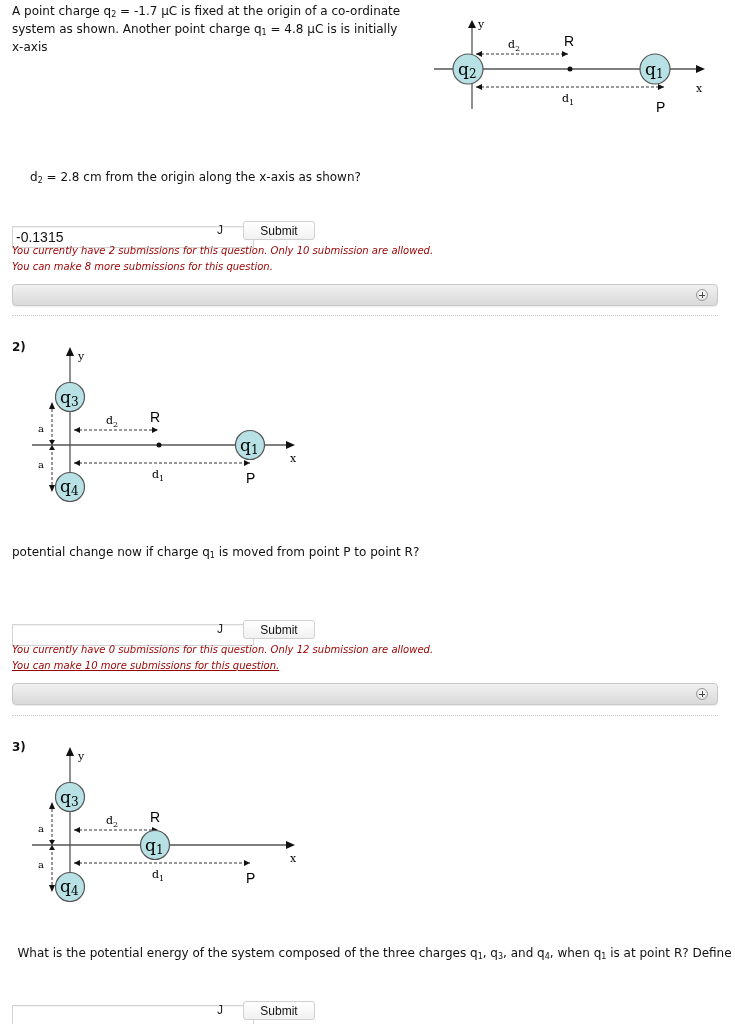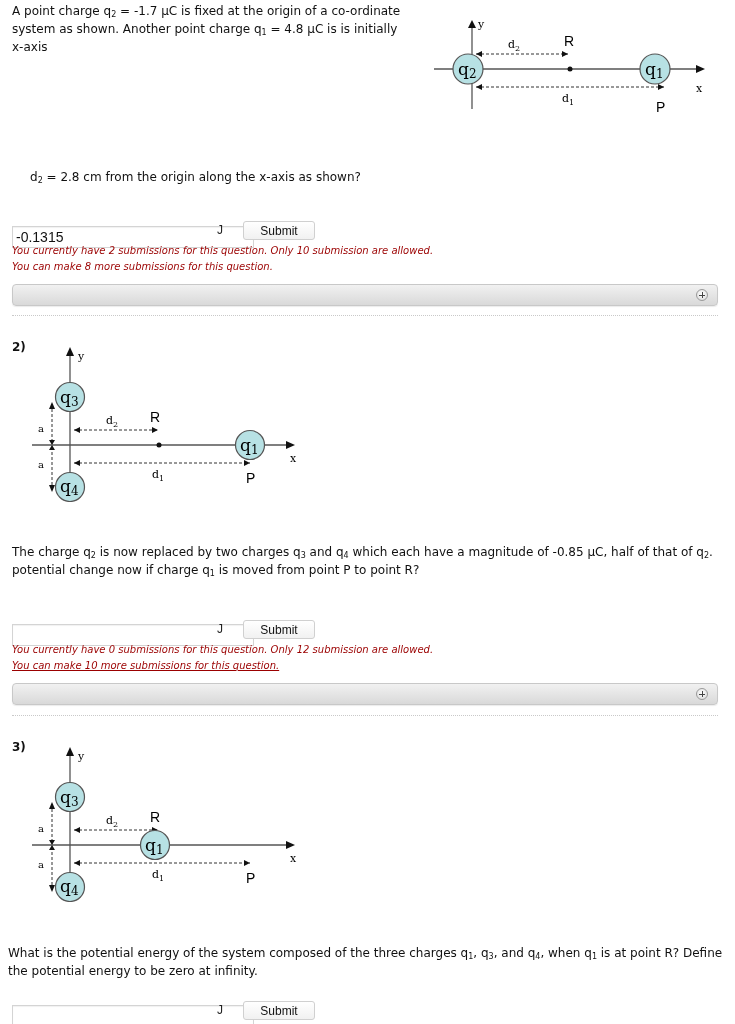--- a/index.html
+++ b/index.html
@@ -160,21 +160,20 @@
     <circle cx="42" cy="145" r="14.5" fill="#b7e1e4" stroke="#555" stroke-width="1.2"></circle>
     <text x="32" y="150" font-size="17"><tspan>q</tspan><tspan dy="3" font-size="12">4</tspan></text>
   </g>
   <g>
     <circle cx="222" cy="103" r="14.5" fill="#b7e1e4" stroke="#555" stroke-width="1.2"></circle>
     <text x="212" y="109" font-size="17"><tspan>q</tspan><tspan dy="3" font-size="12">1</tspan></text>
   </g>
 </svg>
 
 <div class="abs para" style="left:12px; top:543px; width:715px;">
-  <div><span>The charge q</span><sub>2</sub><span> is now replaced by two charges q</span><sub>3</sub><span> and q</span><sub>4</sub><span> which each have a magnitude of -0.85 μC, half of that of q</span><sub>2</sub><span>.</span></div>
   <div><span>potential change now if charge q</span><sub>1</sub><span> is moved from point P to point R?</span></div>
 </div>
 
 <input class="q-input" type="text" style="left: 12px; top: 616px;" value="">
 <span class="unit" style="left:217px; top:622px;">J</span>
 <button class="submit-btn" style="left:229px; top:620px;">Submit</button>
 <div class="sub-msg" style="left:12px; top:642px;">You currently have 0 submissions for this question. Only 12 submission are allowed.</div>
 <div class="sub-msg" style="left:12px; top:658px;text-decoration:underline;">You can make 10 more submissions for this question.</div>
 
 <div class="panel-bar" style="top:683px;">
@@ -216,20 +215,19 @@
   <g>
     <circle cx="42" cy="145" r="14.5" fill="#b7e1e4" stroke="#555" stroke-width="1.2"></circle>
     <text x="32" y="150" font-size="17"><tspan>q</tspan><tspan dy="3" font-size="12">4</tspan></text>
   </g>
   <g>
     <circle cx="127" cy="103" r="14.5" fill="#b7e1e4" stroke="#555" stroke-width="1.2"></circle>
     <text x="117" y="109" font-size="17"><tspan>q</tspan><tspan dy="3" font-size="12">1</tspan></text>
   </g>
 </svg>
 
-<div class="abs para" style="left:8px; top:944px; width:715px;">
+<div class="abs para" style="left:17px; top:944px; width:715px;text-align:center;">
   <div><span>What is the potential energy of the system composed of the three charges q</span><sub>1</sub><span>, q</span><sub>3</sub><span>, and q</span><sub>4</sub><span>, when q</span><sub>1</sub><span> is at point R? Define</span></div>
-  <div>the potential energy to be zero at infinity.</div>
 </div>
 
 <input class="q-input" type="text" style="left: 12px; top: 997px;" value="">
 <span class="unit" style="left:217px; top:1003px;">J</span>
 <button class="submit-btn" style="left:229px; top:1001px;">Submit</button>
 
 </body></html>

